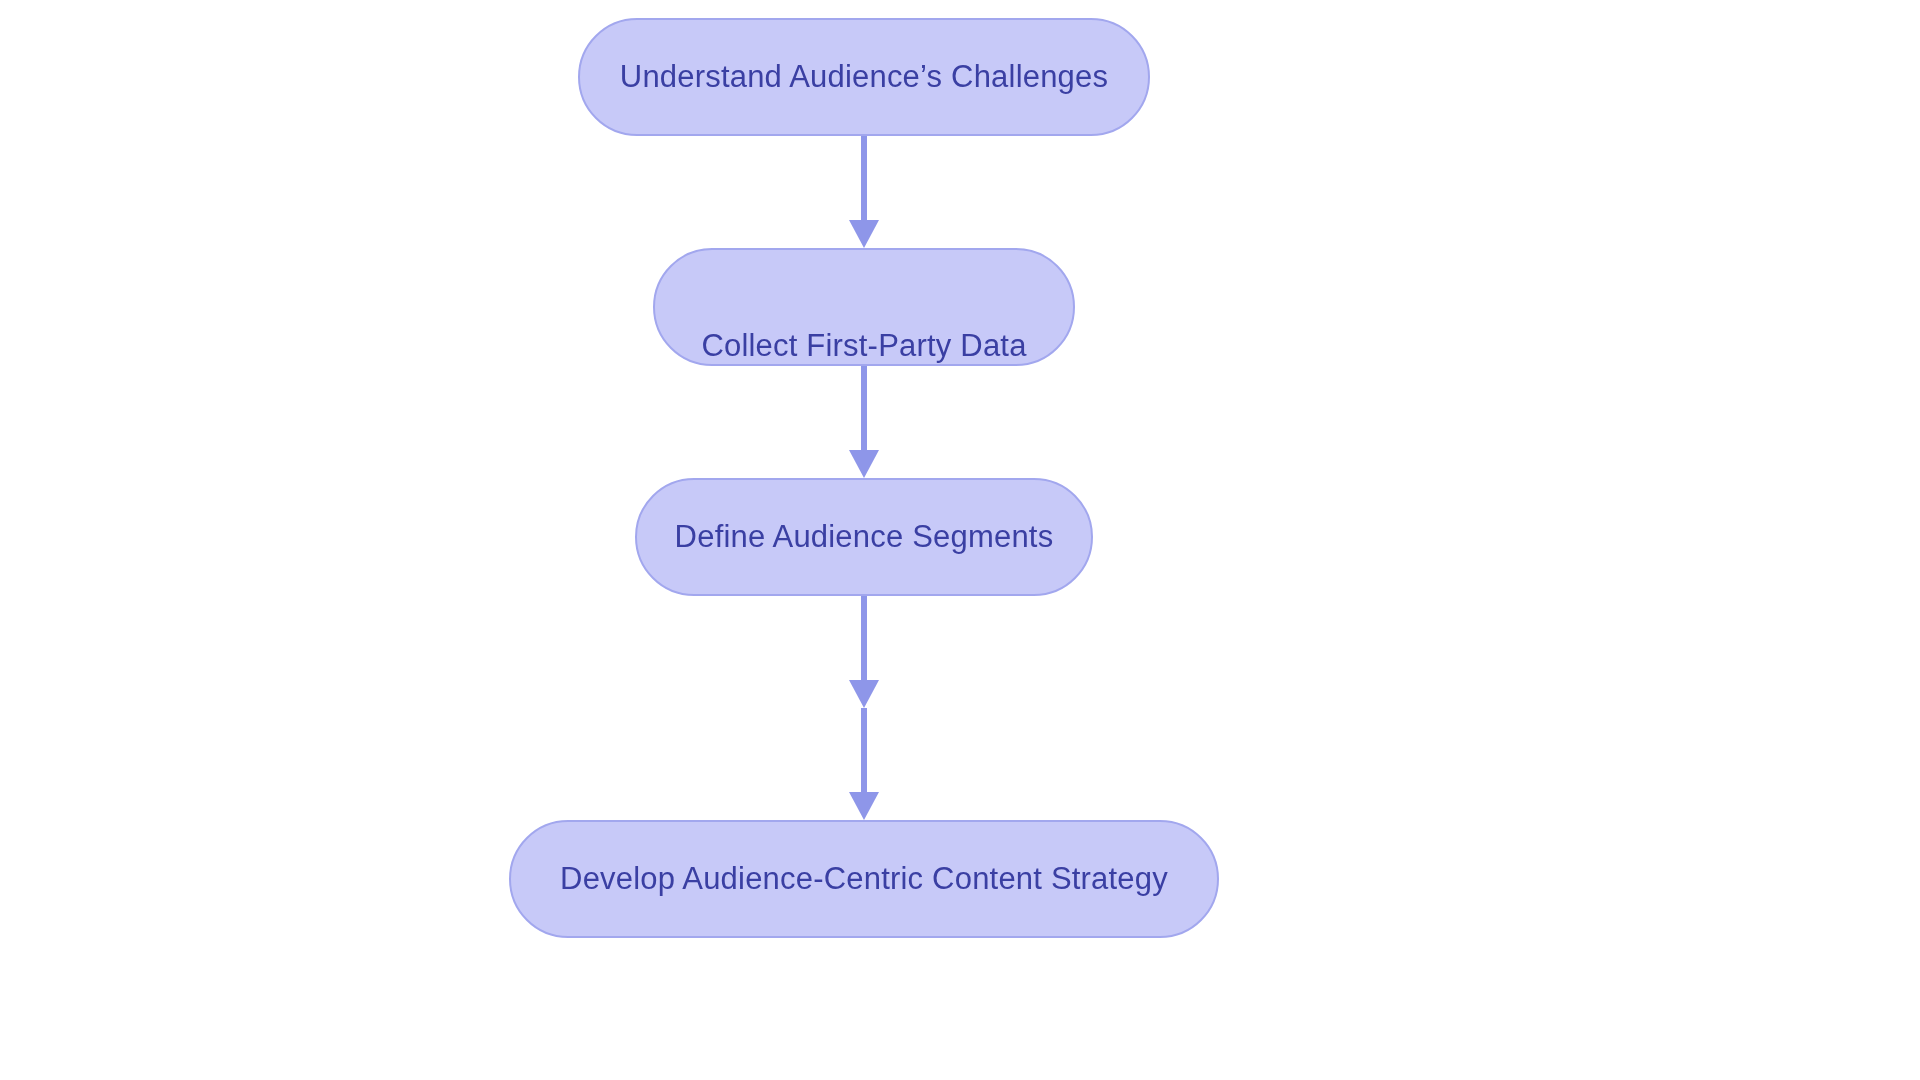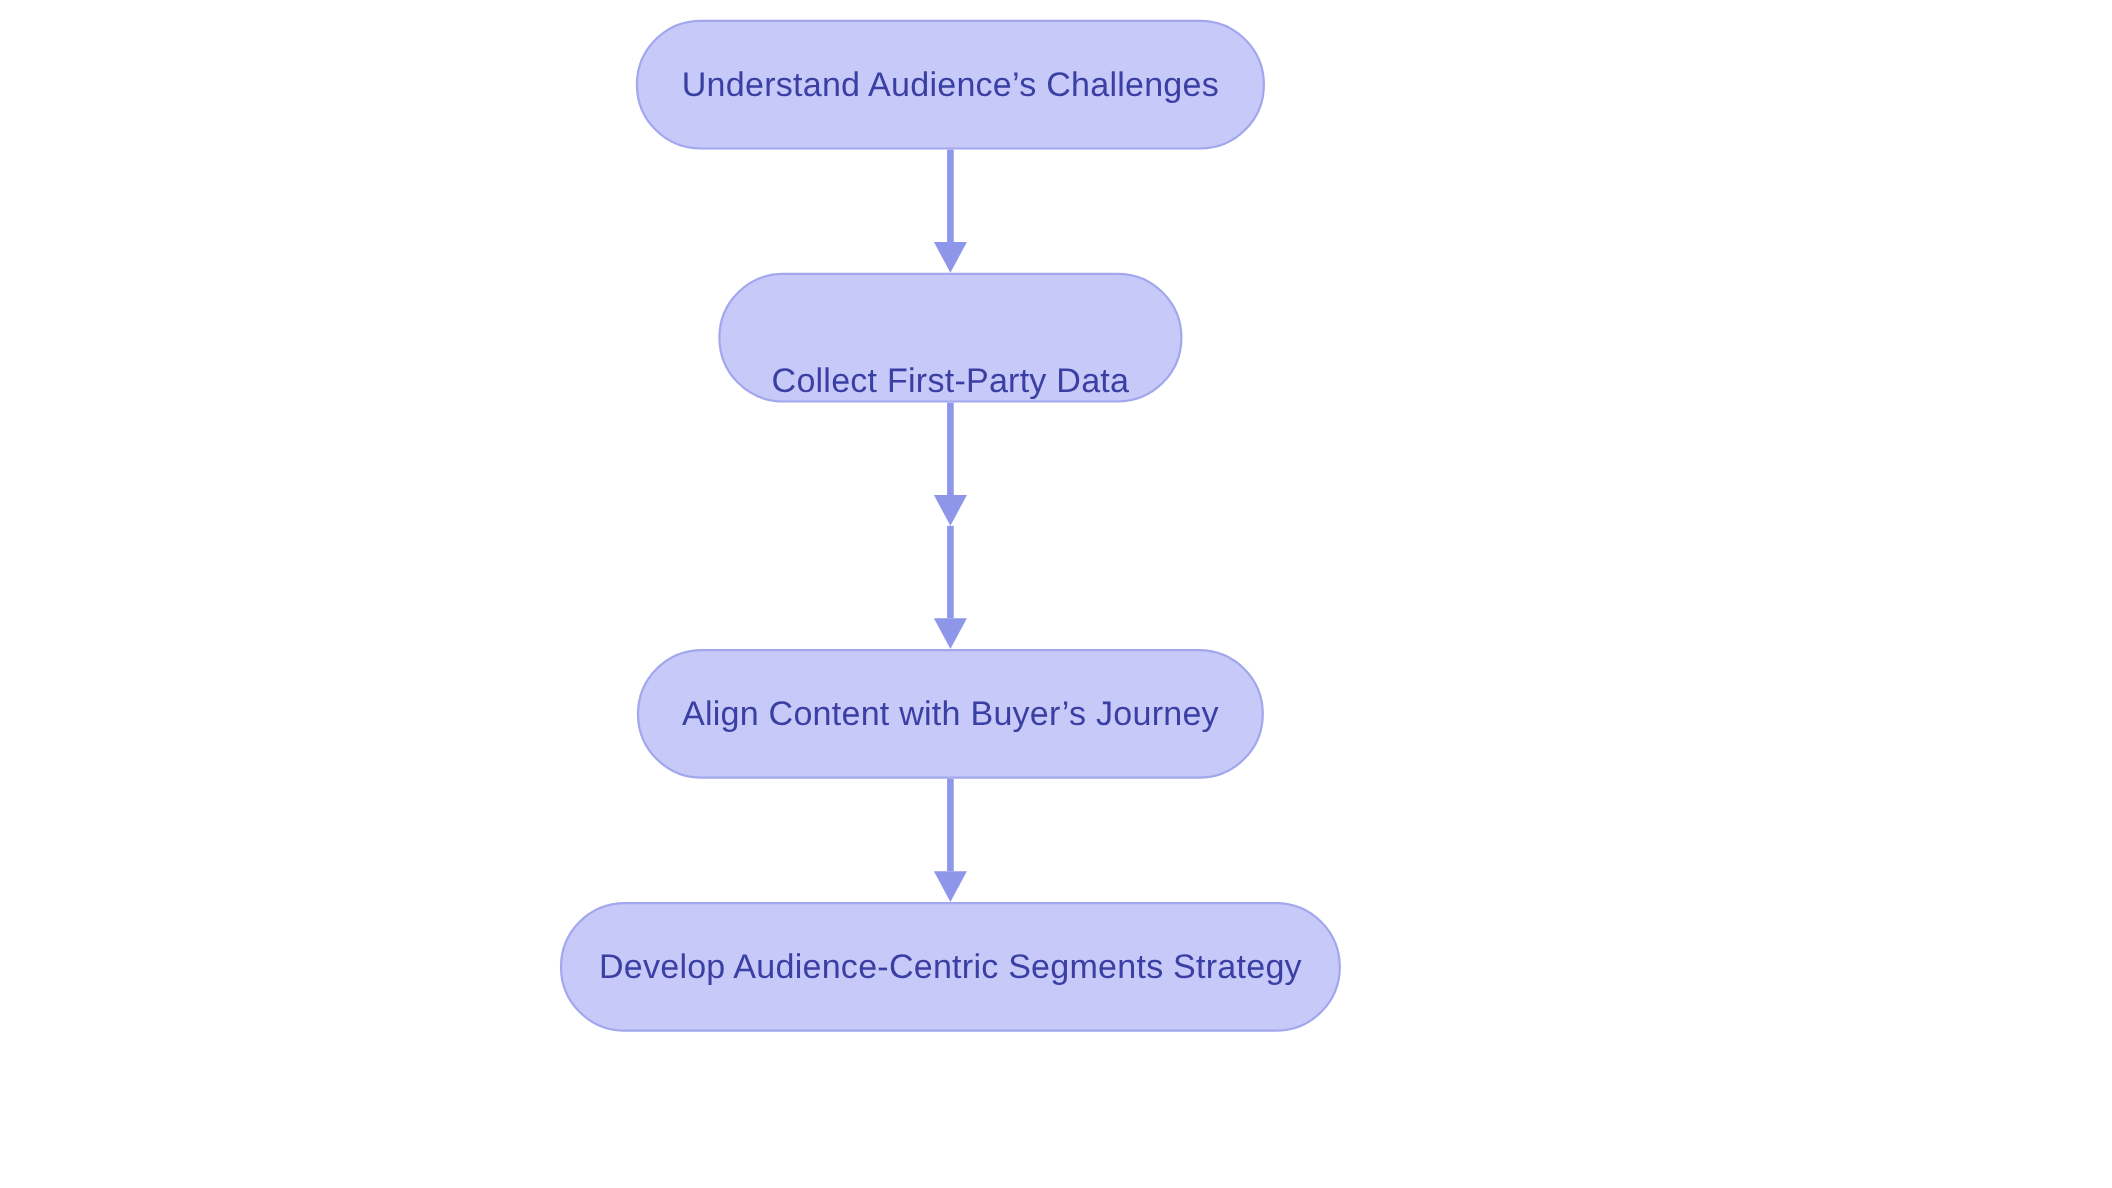--- a/index.html
+++ b/index.html
@@ -74,32 +74,32 @@
 
   <div class="node n2">
     <span>Collect First-Party Data</span>
   </div>
 
   <div class="edge">
     <div class="line"></div>
     <div class="head"></div>
   </div>
 
-
-  <div class="edge">
-    <div class="line"></div>
-    <div class="head"></div>
-  </div>
-
-  <div class="node n4">
-    <span>Align Content with Buyer’s Journey</span>
+  <div class="node n3">
+    <span>Define Audience Segments</span>
   </div>
 
   <div class="edge">
     <div class="line"></div>
     <div class="head"></div>
   </div>
 
+
+  <div class="edge">
+    <div class="line"></div>
+    <div class="head"></div>
+  </div>
+
   <div class="node n5">
-    <span>Develop Audience-Centric Segments Strategy</span>
+    <span>Develop Audience-Centric Content Strategy</span>
   </div>
 
 </div>
 
 </body></html>

